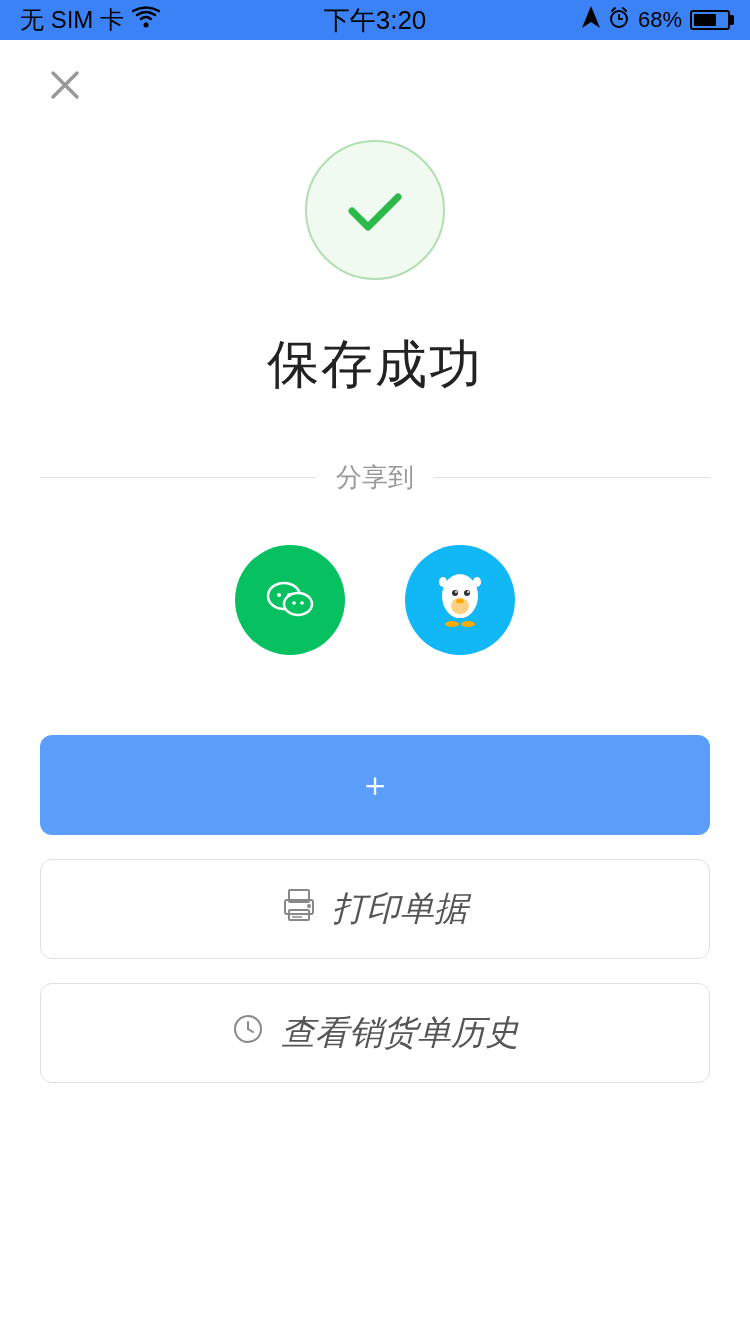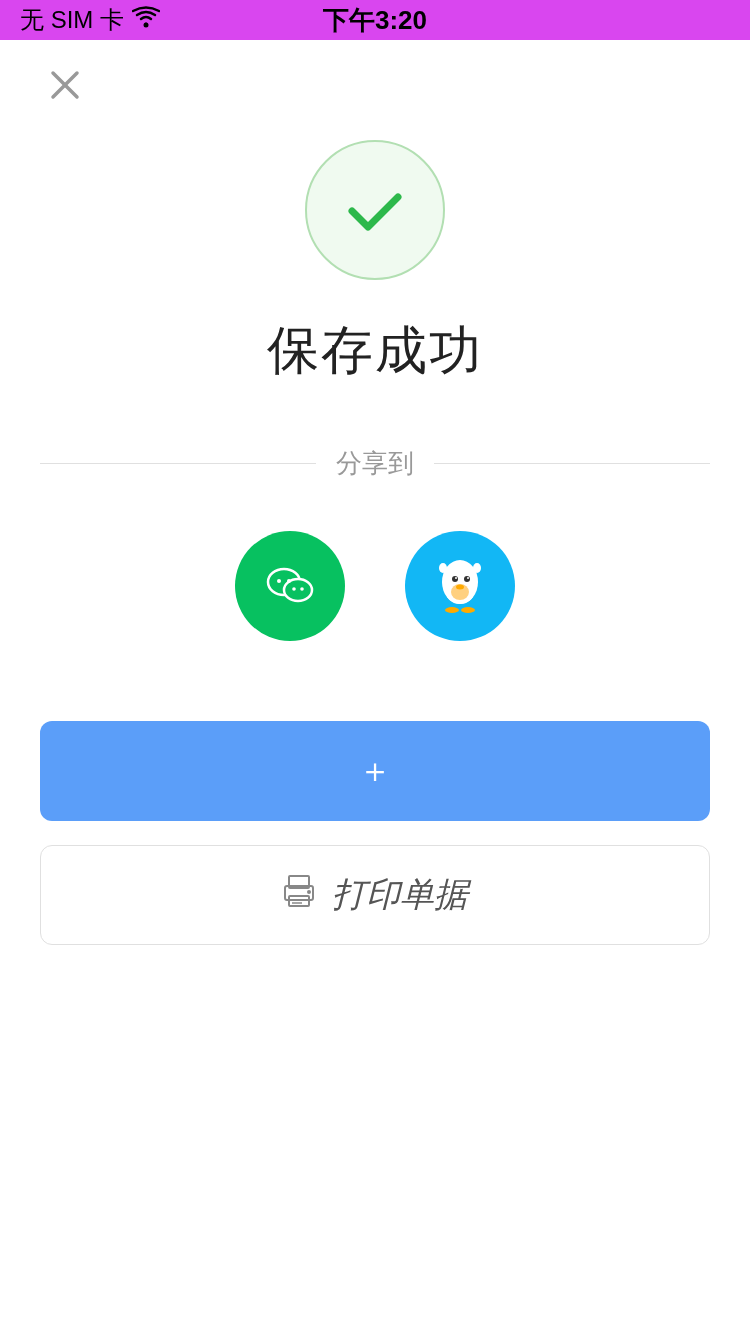--- a/index.html
+++ b/index.html
@@ -10,37 +10,37 @@
       background: #ffffff;
       font-family: -apple-system, "PingFang SC", "Helvetica Neue", sans-serif;
       display: flex;
       flex-direction: column;
     }
 
     
     .status-bar {
       width: 100%;
       height: 40px;
-      background: #d946ef;
+      background: #3b82f6;
       display: flex;
       align-items: center;
       justify-content: space-between;
       padding: 0 20px;
       flex-shrink: 0;
     }
     .status-left {
       display: flex;
       align-items: center;
       gap: 8px;
       font-size: 24px;
       color: #000;
     }
     .status-center {
       font-size: 26px;
-      font-weight: 700;
+      font-weight: 400;
       color: #000;
       position: absolute;
       left: 50%;
       transform: translateX(-50%);
     }
     .status-right {
       display: flex;
       align-items: center;
       gap: 8px;
       font-size: 22px;
@@ -115,21 +115,21 @@
       align-items: center;
       justify-content: center;
     }
     .check-icon {
       width: 70px;
       height: 70px;
     }
 
     
     .success-title {
-      margin-top: 36px;
+      margin-top: 50px;
       font-size: 52px;
       font-weight: 500;
       color: #222;
       letter-spacing: 2px;
     }
 
     
     .share-divider {
       width: 100%;
       display: flex;
@@ -217,20 +217,40 @@
       <svg width="28" height="22" viewBox="0 0 28 22">
         <path d="M14 18 Q14 18 14 18" fill="#000" stroke="#000" stroke-width="3" stroke-linecap="round"></path>
         <path d="M9 13 Q14 9 19 13" fill="none" stroke="#000" stroke-width="2.5" stroke-linecap="round"></path>
         <path d="M5 9 Q14 3 23 9" fill="none" stroke="#000" stroke-width="2.5" stroke-linecap="round"></path>
         <path d="M1 5 Q14 -2 27 5" fill="none" stroke="#000" stroke-width="2.5" stroke-linecap="round"></path>
         <circle cx="14" cy="19" r="2.5" fill="#000"></circle>
       </svg>
     </span>
   </div>
   <div class="status-center">下午3:20</div>
+  <div class="status-right">
+    <span>
+      <svg width="18" height="22" viewBox="0 0 18 22" fill="#000">
+        <polygon points="9,0 18,22 9,16 0,22"></polygon>
+      </svg>
+    </span>
+    <span>
+      <svg width="22" height="22" viewBox="0 0 22 22">
+        <circle cx="11" cy="13" r="8" fill="none" stroke="#000" stroke-width="2"></circle>
+        <line x1="11" y1="9" x2="11" y2="13" stroke="#000" stroke-width="2" stroke-linecap="round"></line>
+        <line x1="11" y1="13" x2="14" y2="13" stroke="#000" stroke-width="2" stroke-linecap="round"></line>
+        <line x1="4" y1="5" x2="7" y2="2" stroke="#000" stroke-width="2" stroke-linecap="round"></line>
+        <line x1="18" y1="5" x2="15" y2="2" stroke="#000" stroke-width="2" stroke-linecap="round"></line>
+      </svg>
+    </span>
+    <span>68%</span>
+    <div class="battery-icon">
+      <div class="battery-fill"></div>
+    </div>
+  </div>
 </div>
 
 <div class="main-content">
 
   <div class="close-btn">
     <svg class="close-icon-svg" viewBox="0 0 32 32" fill="none">
       <line x1="4" y1="4" x2="28" y2="28" stroke="#999" stroke-width="3.5" stroke-linecap="round"></line>
       <line x1="28" y1="4" x2="4" y2="28" stroke="#999" stroke-width="3.5" stroke-linecap="round"></line>
     </svg>
   </div>
@@ -304,16 +324,26 @@
           <rect x="3" y="12" width="28" height="14" rx="2" stroke="#888" stroke-width="2"></rect>
           <rect x="7" y="22" width="20" height="10" rx="1" stroke="#888" stroke-width="2"></rect>
           <line x1="10" y1="26" x2="24" y2="26" stroke="#888" stroke-width="1.5"></line>
           <line x1="10" y1="29" x2="20" y2="29" stroke="#888" stroke-width="1.5"></line>
           <circle cx="27" cy="18" r="2" fill="#888"></circle>
         </svg>
       </span>
       <span>打印单据</span>
     </button>
 
+    <button class="action-btn btn-secondary">
+      <span class="btn-icon">
+        <svg width="34" height="34" viewBox="0 0 34 34" fill="none">
+          <circle cx="17" cy="17" r="13" stroke="#888" stroke-width="2"></circle>
+          <line x1="17" y1="10" x2="17" y2="17" stroke="#888" stroke-width="2" stroke-linecap="round"></line>
+          <line x1="17" y1="17" x2="22" y2="20" stroke="#888" stroke-width="2" stroke-linecap="round"></line>
+        </svg>
+      </span>
+      <span>查看销货单历史</span>
+    </button>
 
   </div>
 
 </div>
 
 </body></html>

